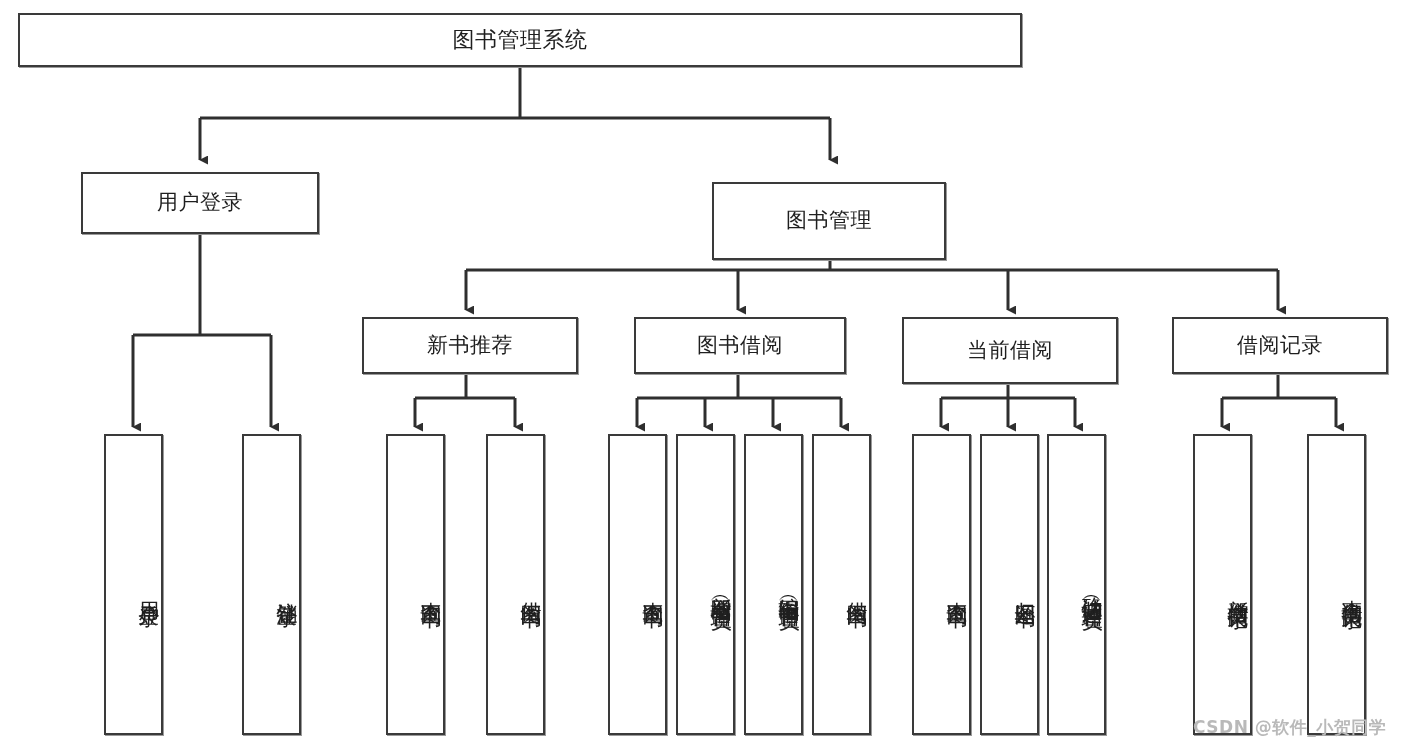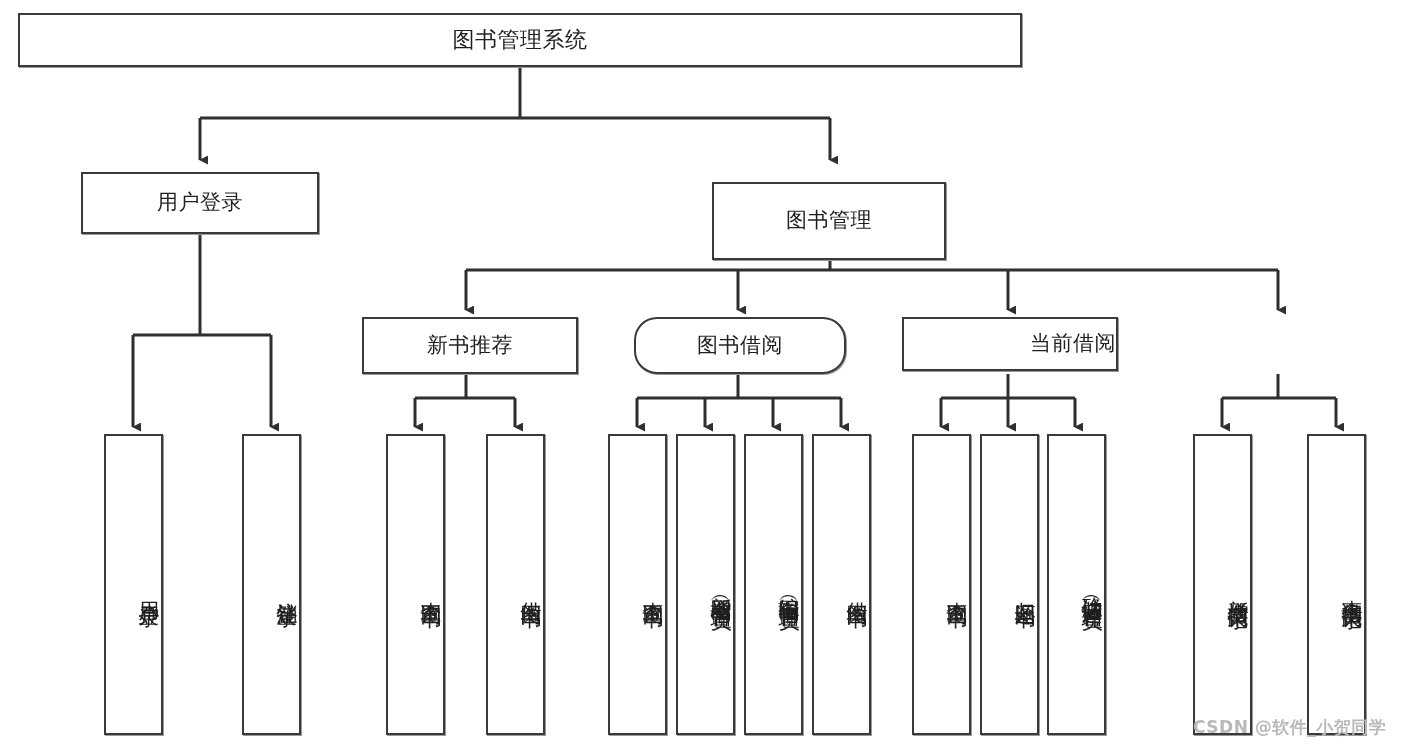--- a/index.html
+++ b/index.html
@@ -134,28 +134,31 @@
   </div>
 
   <div class="node node-h" style="left:712px; top:172px; width:234px; height:78px;margin-top:10px;">
     <span>图书管理</span>
   </div>
 
   <div class="node node-h" style="left:362px; top:317px; width:216px; height:57px;">
     <span>新书推荐</span>
   </div>
 
-  <div class="node node-h" style="left:634px; top:317px; width:212px; height:57px;border-radius:23px;">
+  <div class="node node-h" style="left:634px; top:317px; width:212px; height:57px;">
     <span>图书借阅</span>
   </div>
 
-  <div class="node node-h" style="left:902px; top:317px; width:216px; height:54px;justify-content:flex-end;">
+  <div class="node node-h" style="left:902px; top:317px; width:216px; height:67px;">
     <span>当前借阅</span>
   </div>
 
+  <div class="node node-h" style="left:1172px; top:317px; width:216px; height:57px;">
+    <span>借阅记录</span>
+  </div>
 
   <div class="node node-v" style="left:104px; top:434px; width:59px; height:301px;">
     <span>用户登录</span>
   </div>
   <div class="node node-v" style="left:242px; top:434px; width:59px; height:301px;">
     <span>注销登录</span>
   </div>
 
   <div class="node node-v" style="left:386px; top:434px; width:59px; height:301px;">
     <span>查询图书</span>

